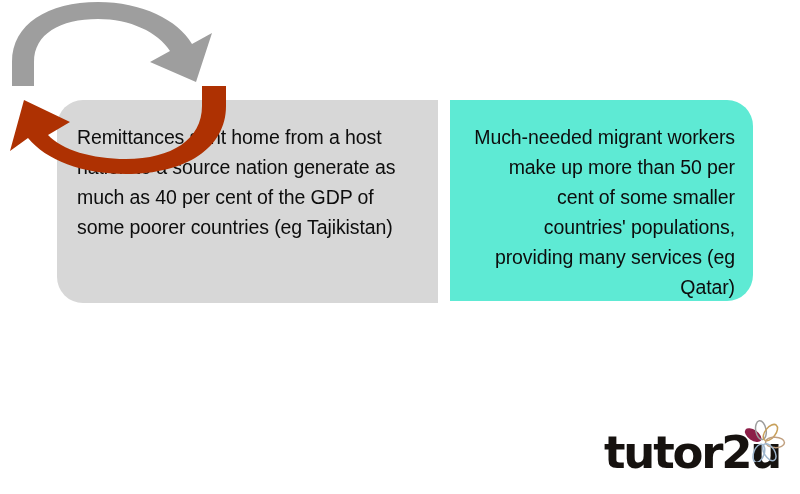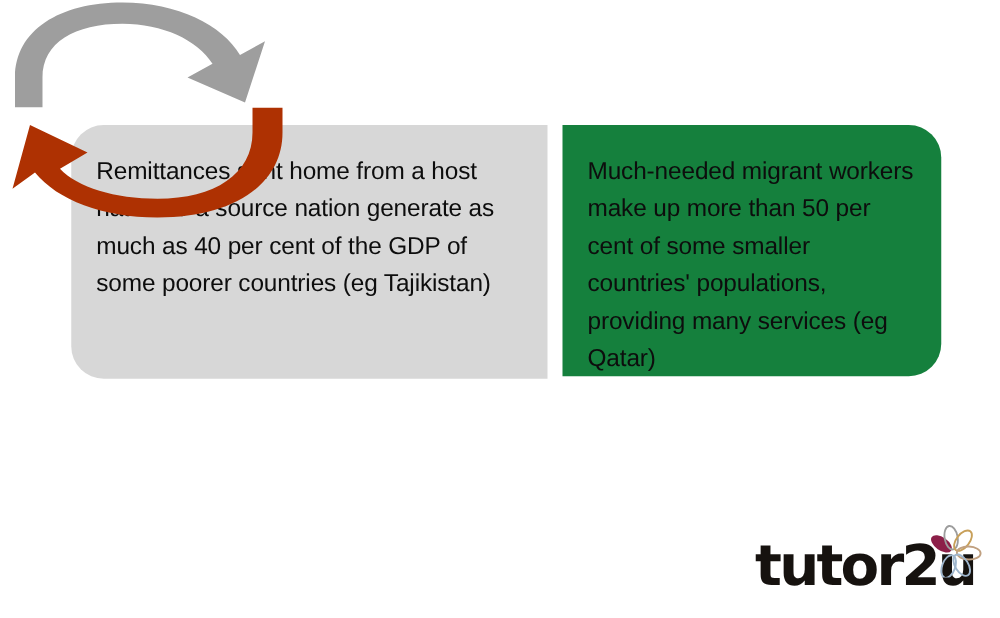--- a/index.html
+++ b/index.html
@@ -42,22 +42,23 @@
     width: 381px;
     height: 203px;
     background: #d7d7d7;
     border-radius: 26px 0 0 26px;
   }
   #box-right {
     left: 450px;
     top: 100px;
     width: 303px;
     height: 201px;
-    background: #15803d;
+    background: #5eead4;
     border-radius: 0 26px 26px 0;
+    text-align: right;
   }
 
   
   .arrow-svg {
     position: absolute;
     pointer-events: none;
   }
   #arrow-top-wrap {
     left: 338px;
     top: 18px;

